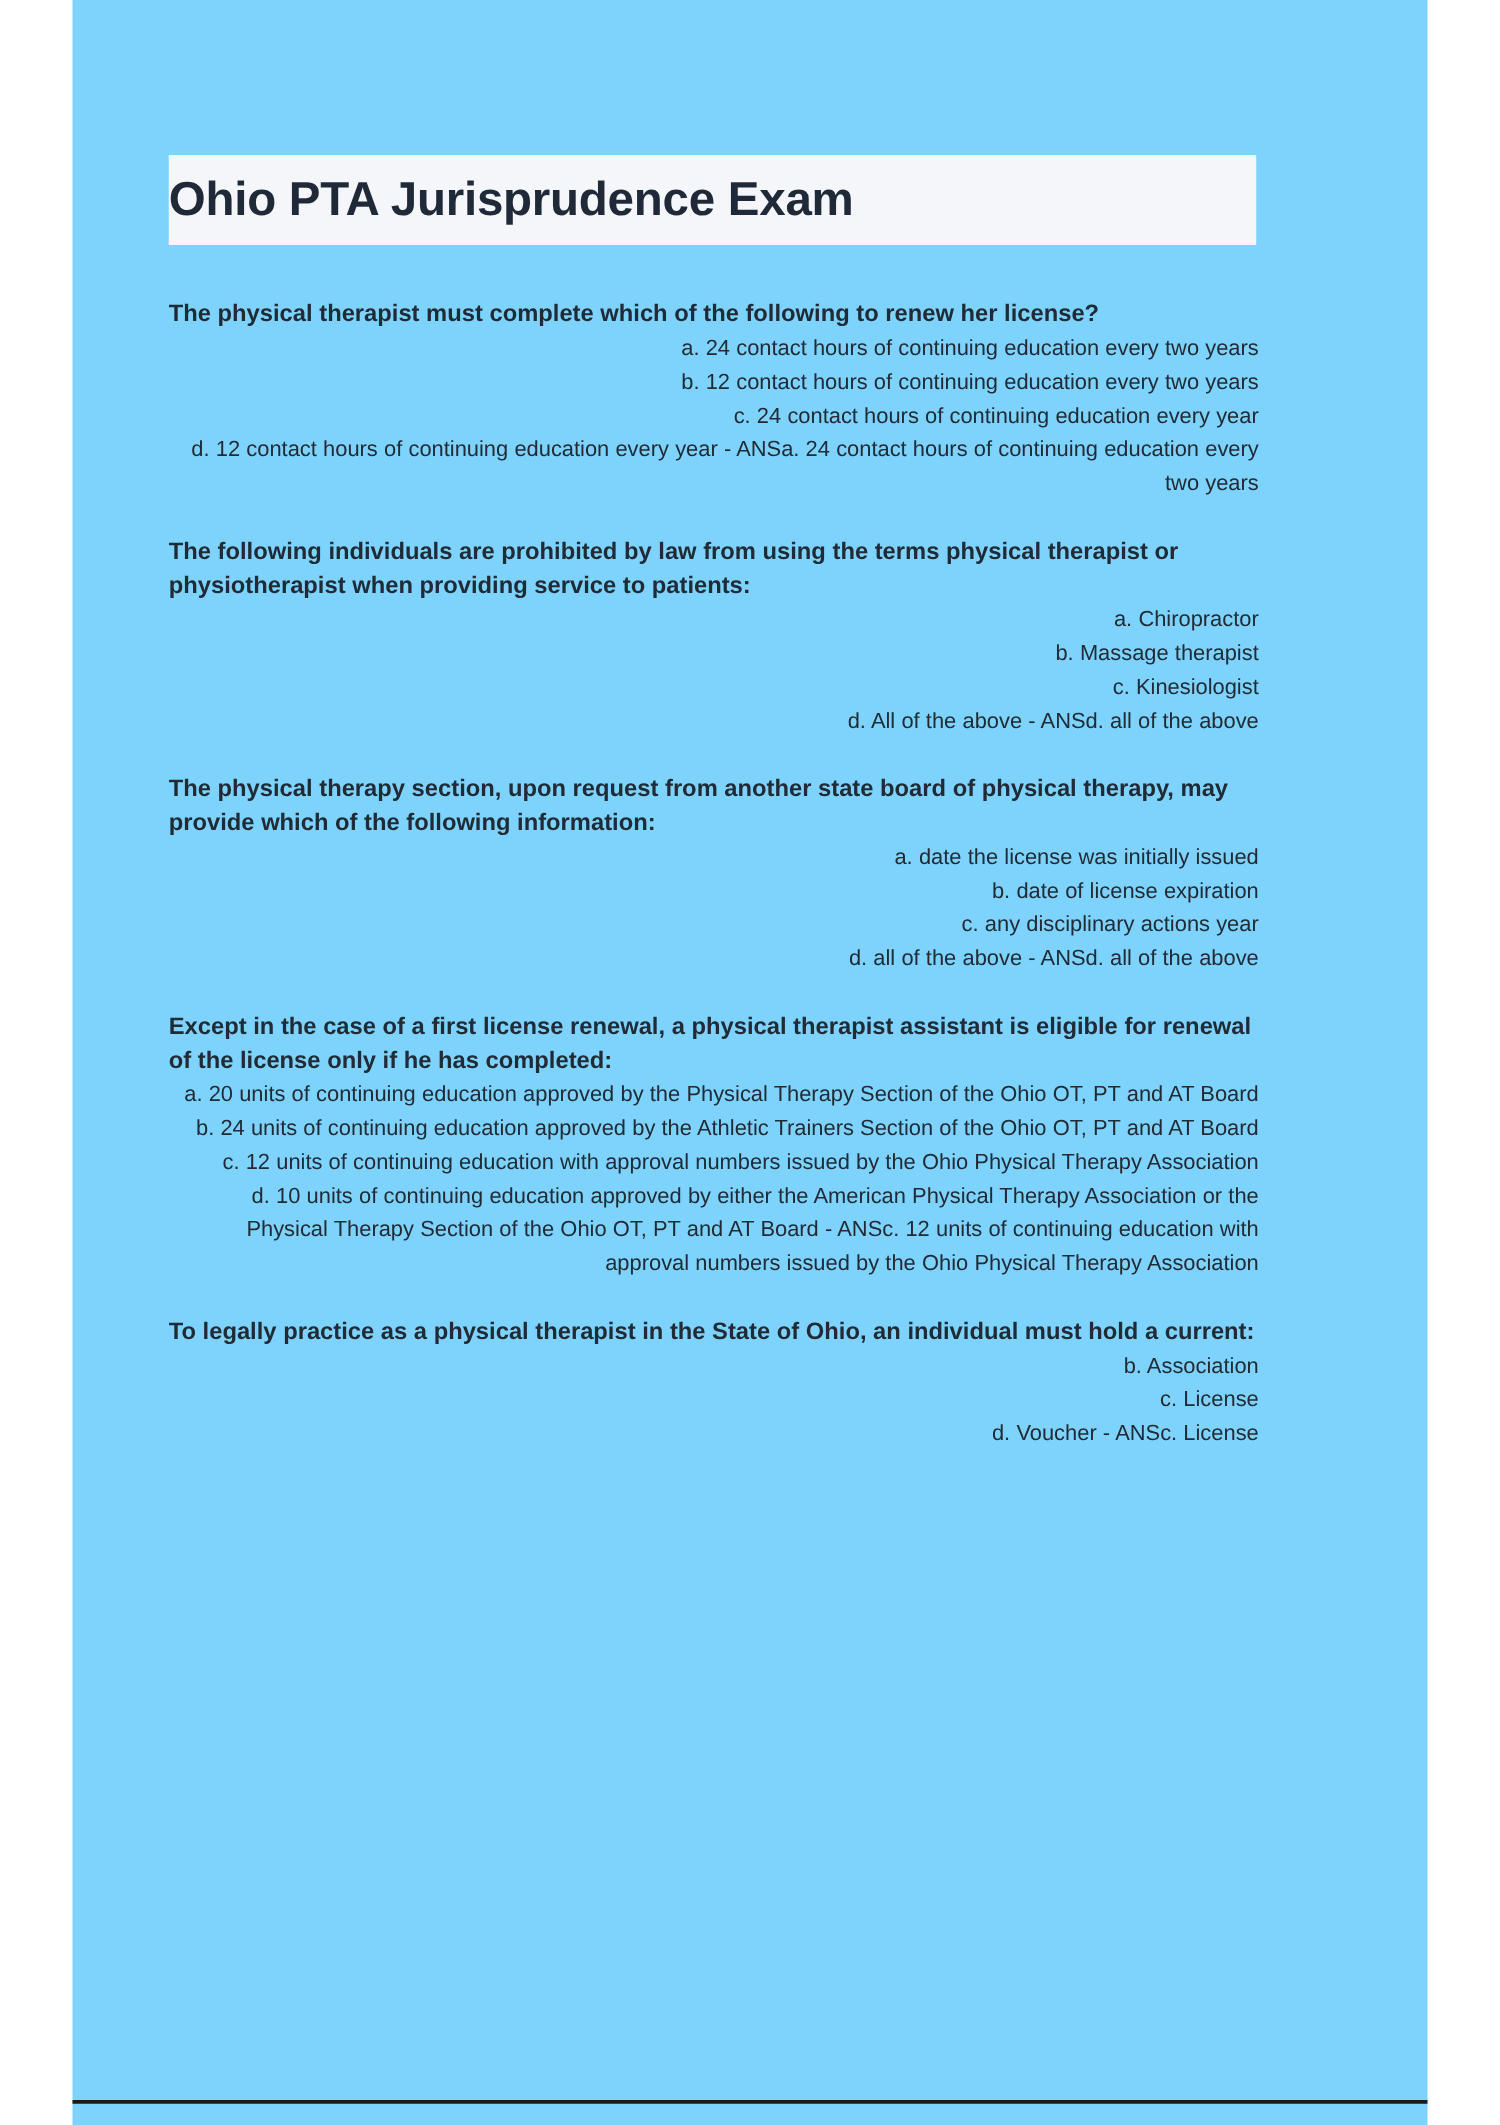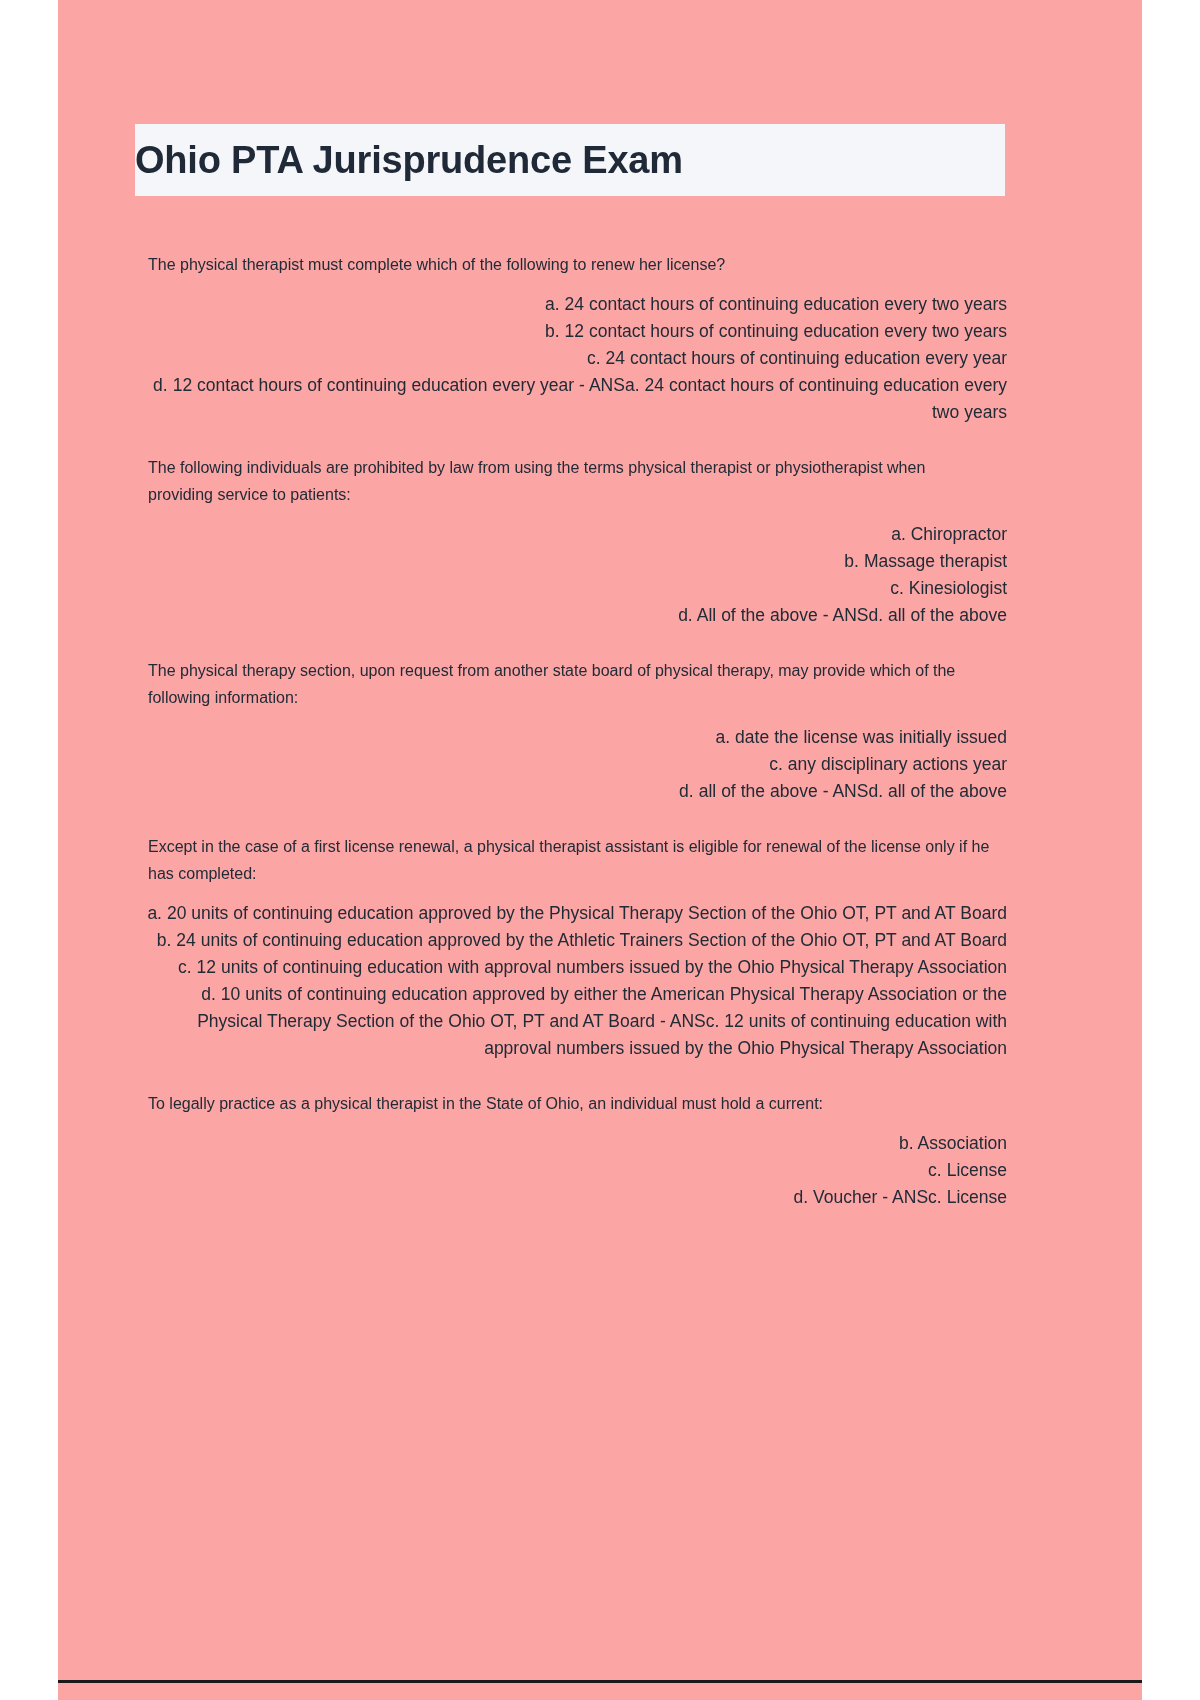--- a/index.html
+++ b/index.html
@@ -14,21 +14,21 @@
     position: relative;
     font-family: "Liberation Sans", "DejaVu Sans", sans-serif;
     -webkit-font-smoothing: antialiased;
   }
   .page {
     position: absolute;
     left: 58px;
     top: 0;
     width: 1084px;
     height: 1700px;
-    background: #fca5a5;
+    background: #7dd3fc;
     box-sizing: border-box;
   }
   .title-band {
     position: absolute;
     left: 77px;
     top: 124px;
     width: 870px;
     height: 72px;
     background: #f4f6f9;
     display: flex;
@@ -55,24 +55,25 @@
   }
   .qline {
     font-size: 17.5px;
     line-height: 27px;
     color: #212b36;
     margin: 0;
     text-align: right;
     word-spacing: 0.1px;
   }
   .qstem {
-    font-size: 16px;
+    font-size: 19px;
     line-height: 27px;
     color: #212b36;
-    margin: 13px;
+    margin: 0;
+    font-weight: bold;
   }
   .bottom-rule {
     position: absolute;
     left: 58px;
     top: 1680px;
     width: 1084px;
     height: 3px;
     background: #1a1a1a;
   }
 </style>
@@ -99,20 +100,21 @@
       <p class="qstem">The following individuals are prohibited by law from using the terms physical therapist or physiotherapist when providing service to patients:</p>
       <p class="qline">a. Chiropractor</p>
       <p class="qline">b. Massage therapist</p>
       <p class="qline">c. Kinesiologist</p>
       <p class="qline">d. All of the above - ANSd. all of the above</p>
     </div>
 
     <div class="qblock">
       <p class="qstem">The physical therapy section, upon request from another state board of physical therapy, may provide which of the following information:</p>
       <p class="qline">a. date the license was initially issued</p>
+      <p class="qline">b. date of license expiration</p>
       <p class="qline">c. any disciplinary actions year</p>
       <p class="qline">d. all of the above - ANSd. all of the above</p>
     </div>
 
     <div class="qblock">
       <p class="qstem">Except in the case of a first license renewal, a physical therapist assistant is eligible for renewal of the license only if he has completed:</p>
       <p class="qline">a. 20 units of continuing education approved by the Physical Therapy Section of the Ohio OT, PT and AT Board</p>
       <p class="qline">b. 24 units of continuing education approved by the Athletic Trainers Section of the Ohio OT, PT and AT Board</p>
       <p class="qline">c. 12 units of continuing education with approval numbers issued by the Ohio Physical Therapy Association</p>
       <p class="qline">d. 10 units of continuing education approved by either the American Physical Therapy Association or the Physical Therapy Section of the Ohio OT, PT and AT Board - ANSc. 12 units of continuing education with approval numbers issued by the Ohio Physical Therapy Association</p>

